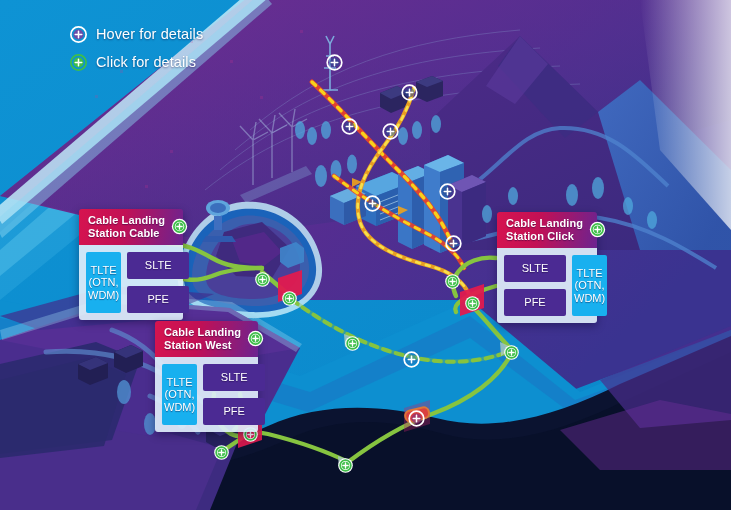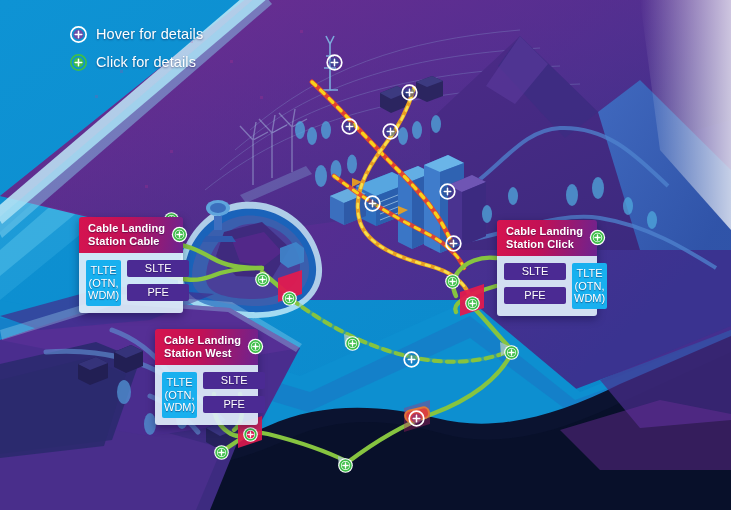--- a/index.html
+++ b/index.html
@@ -27,21 +27,20 @@
   .plus-ico { width: 17px; height: 17px; flex: 0 0 17px; display: block; }
 
   
   .hot { position: absolute; z-index: 30; width: 17px; height: 17px; cursor: pointer; }
 
   
   .card {
     position: absolute; z-index: 35;
     border-radius: 3px;
     box-shadow: 0 3px 9px rgba(8,0,40,.38);
-    margin-top: 8px;
   }
   .card-head {
     position: relative;
     display: flex; align-items: center;
     padding: 5px 7px 6px 9px;
     background: linear-gradient(100deg, #d6144f 0%, #c21055 42%, #6c2390 100%);
     border-radius: 3px 3px 0 0;
   }
   .card-head .title {
     color: #fff; font-size: 11px; font-weight: bold; line-height: 12.5px;
@@ -58,21 +57,21 @@
   }
   .blk {
     color: #fff; font-weight: normal; font-size: 11px; line-height: 12.5px;
     display: flex; align-items: center; justify-content: center; text-align: center;
     border-radius: 2px;
     text-shadow: 0 1px 1px rgba(20,0,50,.45);
   }
   .blk-tlte { background: #18b0ef; width: 54px; padding: 4px 2px; }
   .blk-tlte span { display: block; }
   .blk-stack { display: flex; flex-direction: column; gap: 7px; flex: 1 1 auto; }
-  .blk-sm { background: #4b2a93; height: 17px; min-width: 62px; }
+  .blk-sm { background: #4b2a93; height: 27px; min-width: 62px; }
   #card-north { left: 79px; top: 209px; width: 104px; }
   #card-east  { left: 497px; top: 212px; width: 100px; }
   #card-west  { left: 155px; top: 321px; width: 103px; }
 </style>
 </head>
 <body>
 
 <div id="stage">
 
   <svg id="basemap" viewBox="0 0 731 510" xmlns="http://www.w3.org/2000/svg">

